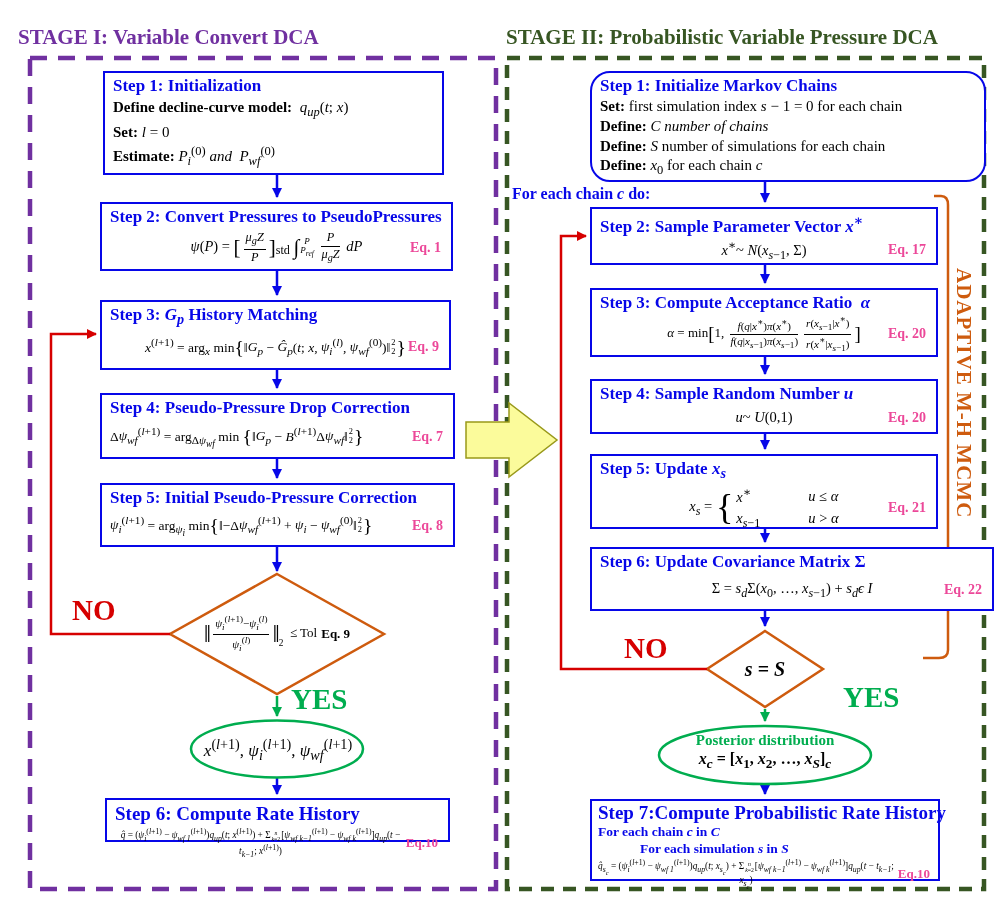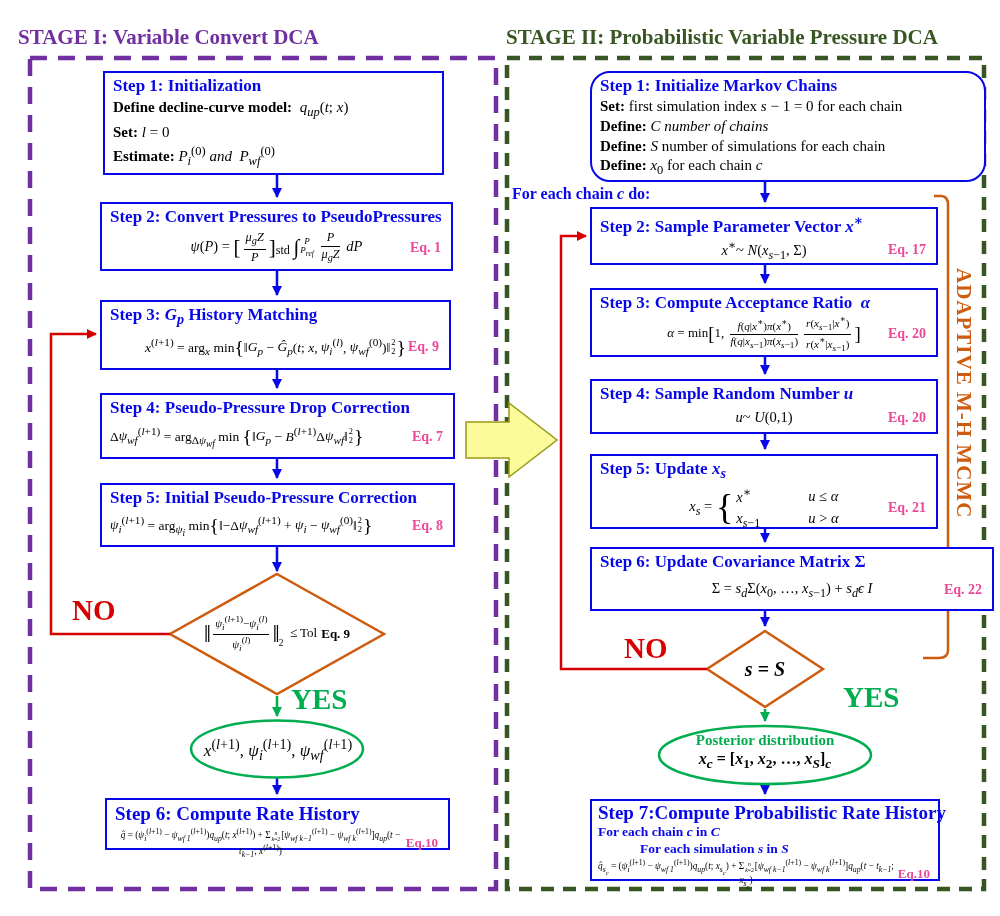--- a/index.html
+++ b/index.html
@@ -165,21 +165,21 @@
     <span style="font-weight:bold;margin-left:4px;">Eq. 9</span>
   </div>
 
   <div class="abs no-label" style="left:72px;top:594px;">NO</div>
   <div class="abs yes-label" style="left:291px;top:683px;">YES</div>
 
   <div class="abs dcontent" style="left:192px;top:728px;width:172px;height:44px;font-size:17px;">
     <span><i>x</i><sup>(<i>l</i>+1)</sup>, <i>ψ<sub>i</sub></i><sup>(<i>l</i>+1)</sup>, <i>ψ<sub>wf</sub></i><sup>(<i>l</i>+1)</sup></span>
   </div>
 
-  <div class="sbox" style="left:105px;top:798px;width:345px;height:52px;">
+  <div class="sbox" style="left:105px;top:798px;width:345px;height:44px;">
     <div class="stitle lg">Step 6: Compute Rate History</div>
     <div class="eqrow" style="justify-content:flex-end;padding-right:34px;">
         <span class="eqsmall"><i>q̂</i> = (<i>ψ<sub>i</sub></i><sup>(<i>l</i>+1)</sup> − <i>ψ<sub>wf 1</sub></i><sup>(<i>l</i>+1)</sup>)<i>q<sub>up</sub></i>(<i>t</i>; <i>x</i><sup>(<i>l</i>+1)</sup>) + Σ<span class="lm">
             <span><i>n</i></span>
             <span><i>k</i>=2</span>
           </span>[<i>ψ<sub>wf k−1</sub></i><sup>(<i>l</i>+1)</sup> − <i>ψ<sub>wf k</sub></i><sup>(<i>l</i>+1)</sup>]<i>q<sub>up</sub></i>(<i>t</i> − <i>t<sub>k−1</sub></i>; <i>x</i><sup>(<i>l</i>+1)</sup>)</span>
       <span class="eqlabel lbl13">Eq.10</span>
       </div>
   </div>
 

